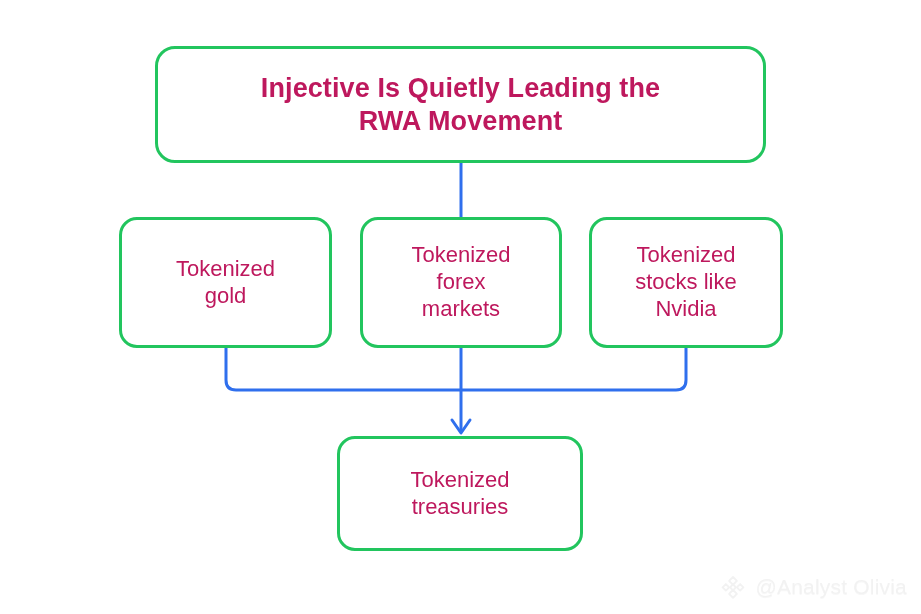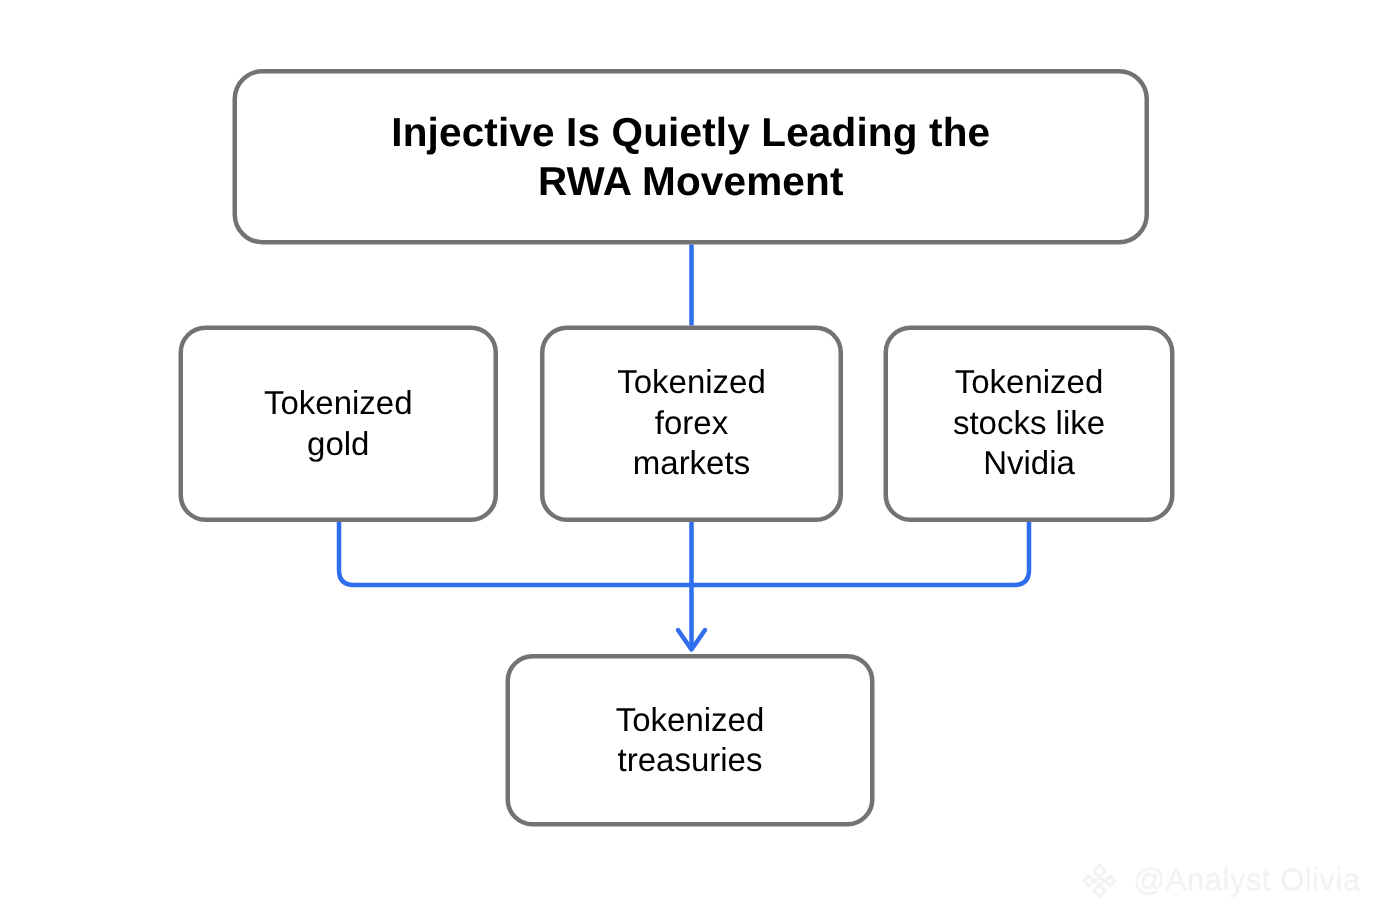--- a/index.html
+++ b/index.html
@@ -21,28 +21,28 @@
     position: absolute;
     left: 0;
     top: 0;
     width: 921px;
     height: 614px;
     pointer-events: none;
   }
   .node {
     position: absolute;
     box-sizing: border-box;
-    border: 3px solid #737373;
+    border: 3px solid #22c55e;
     border-radius: 18px;
     background: #ffffff;
     display: flex;
     align-items: center;
     justify-content: center;
     text-align: center;
-    color: #000000;
+    color: #be185d;
   }
   .node-text {
     display: block;
     white-space: pre-line;
     line-height: 1.22;
   }
   #title-node {
     left: 155px;
     top: 46px;
     width: 611px;

